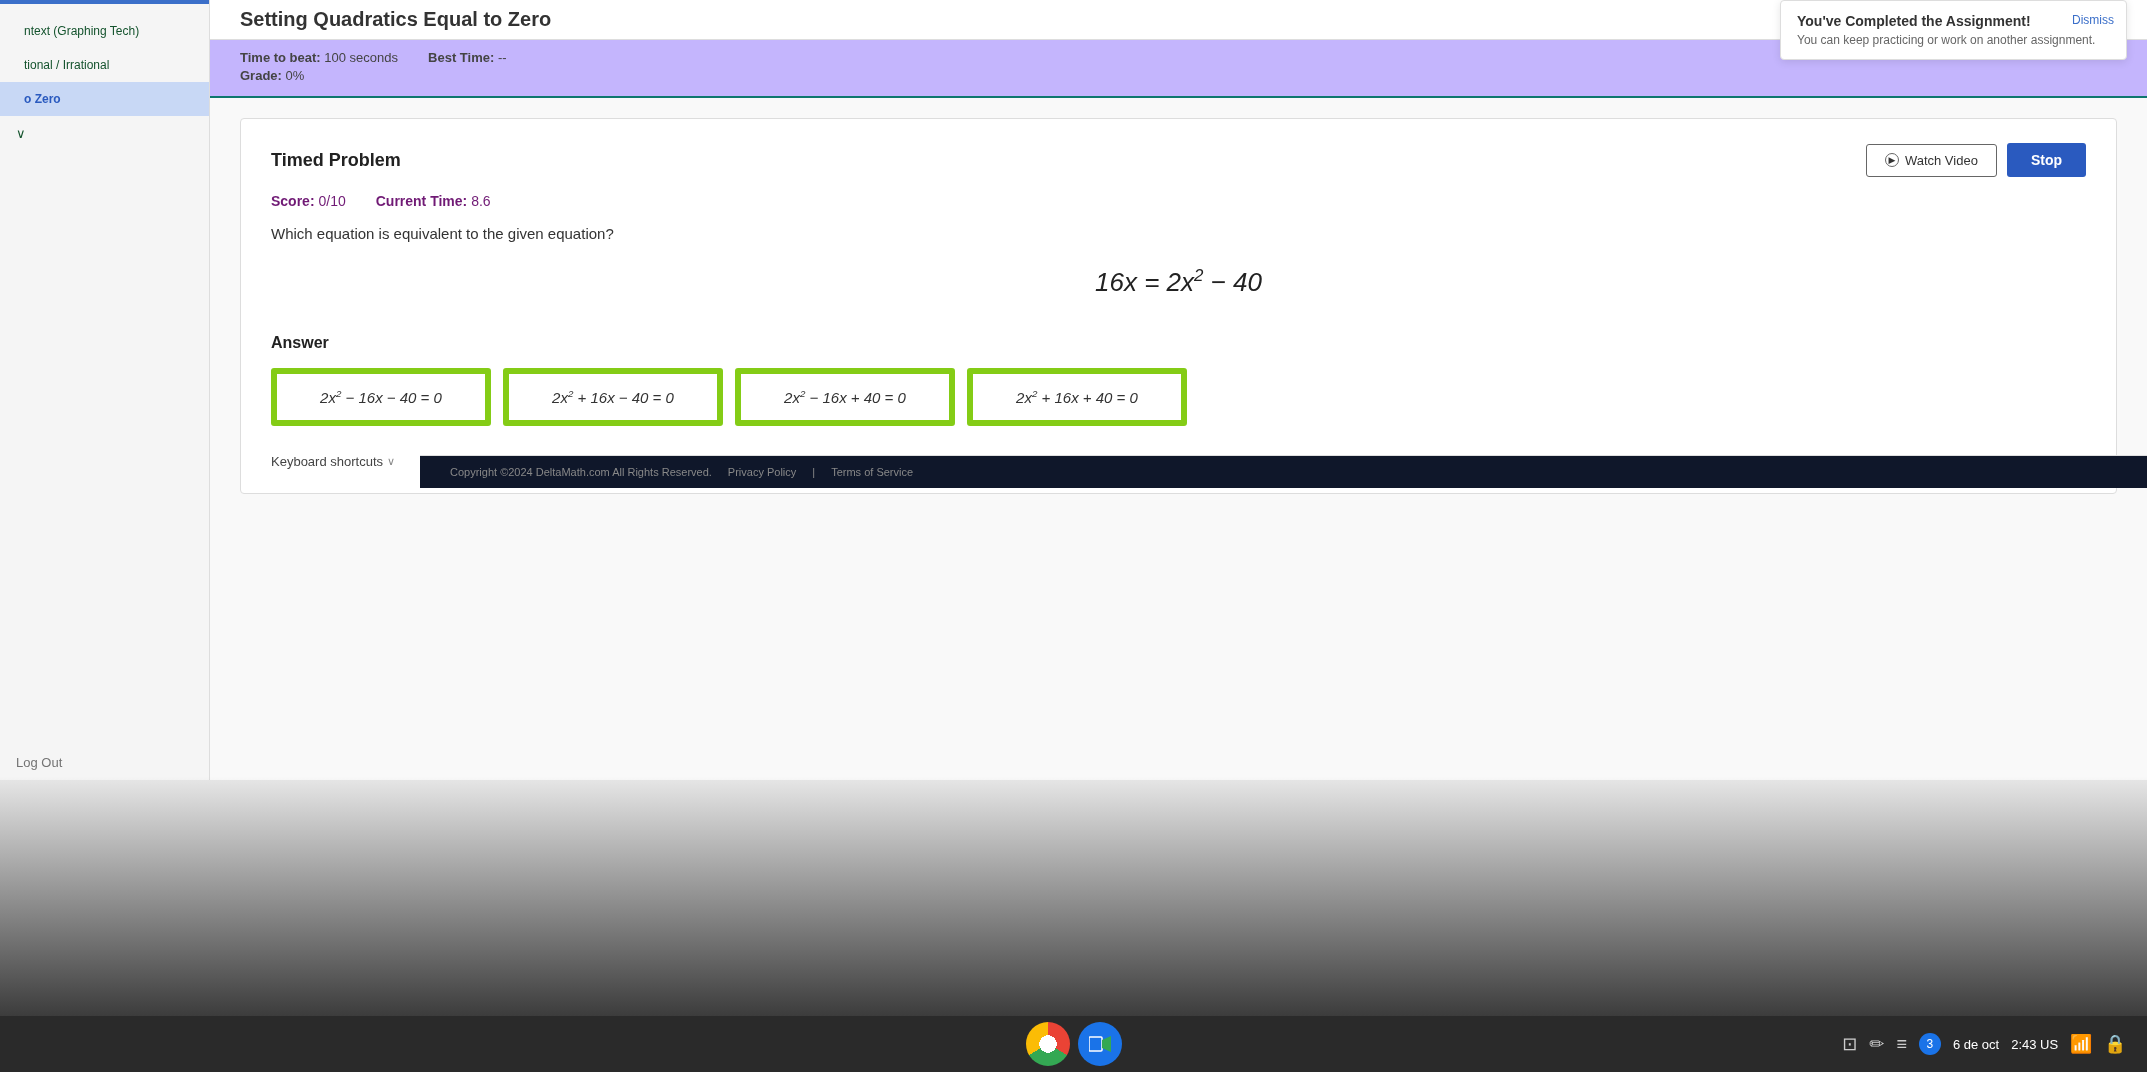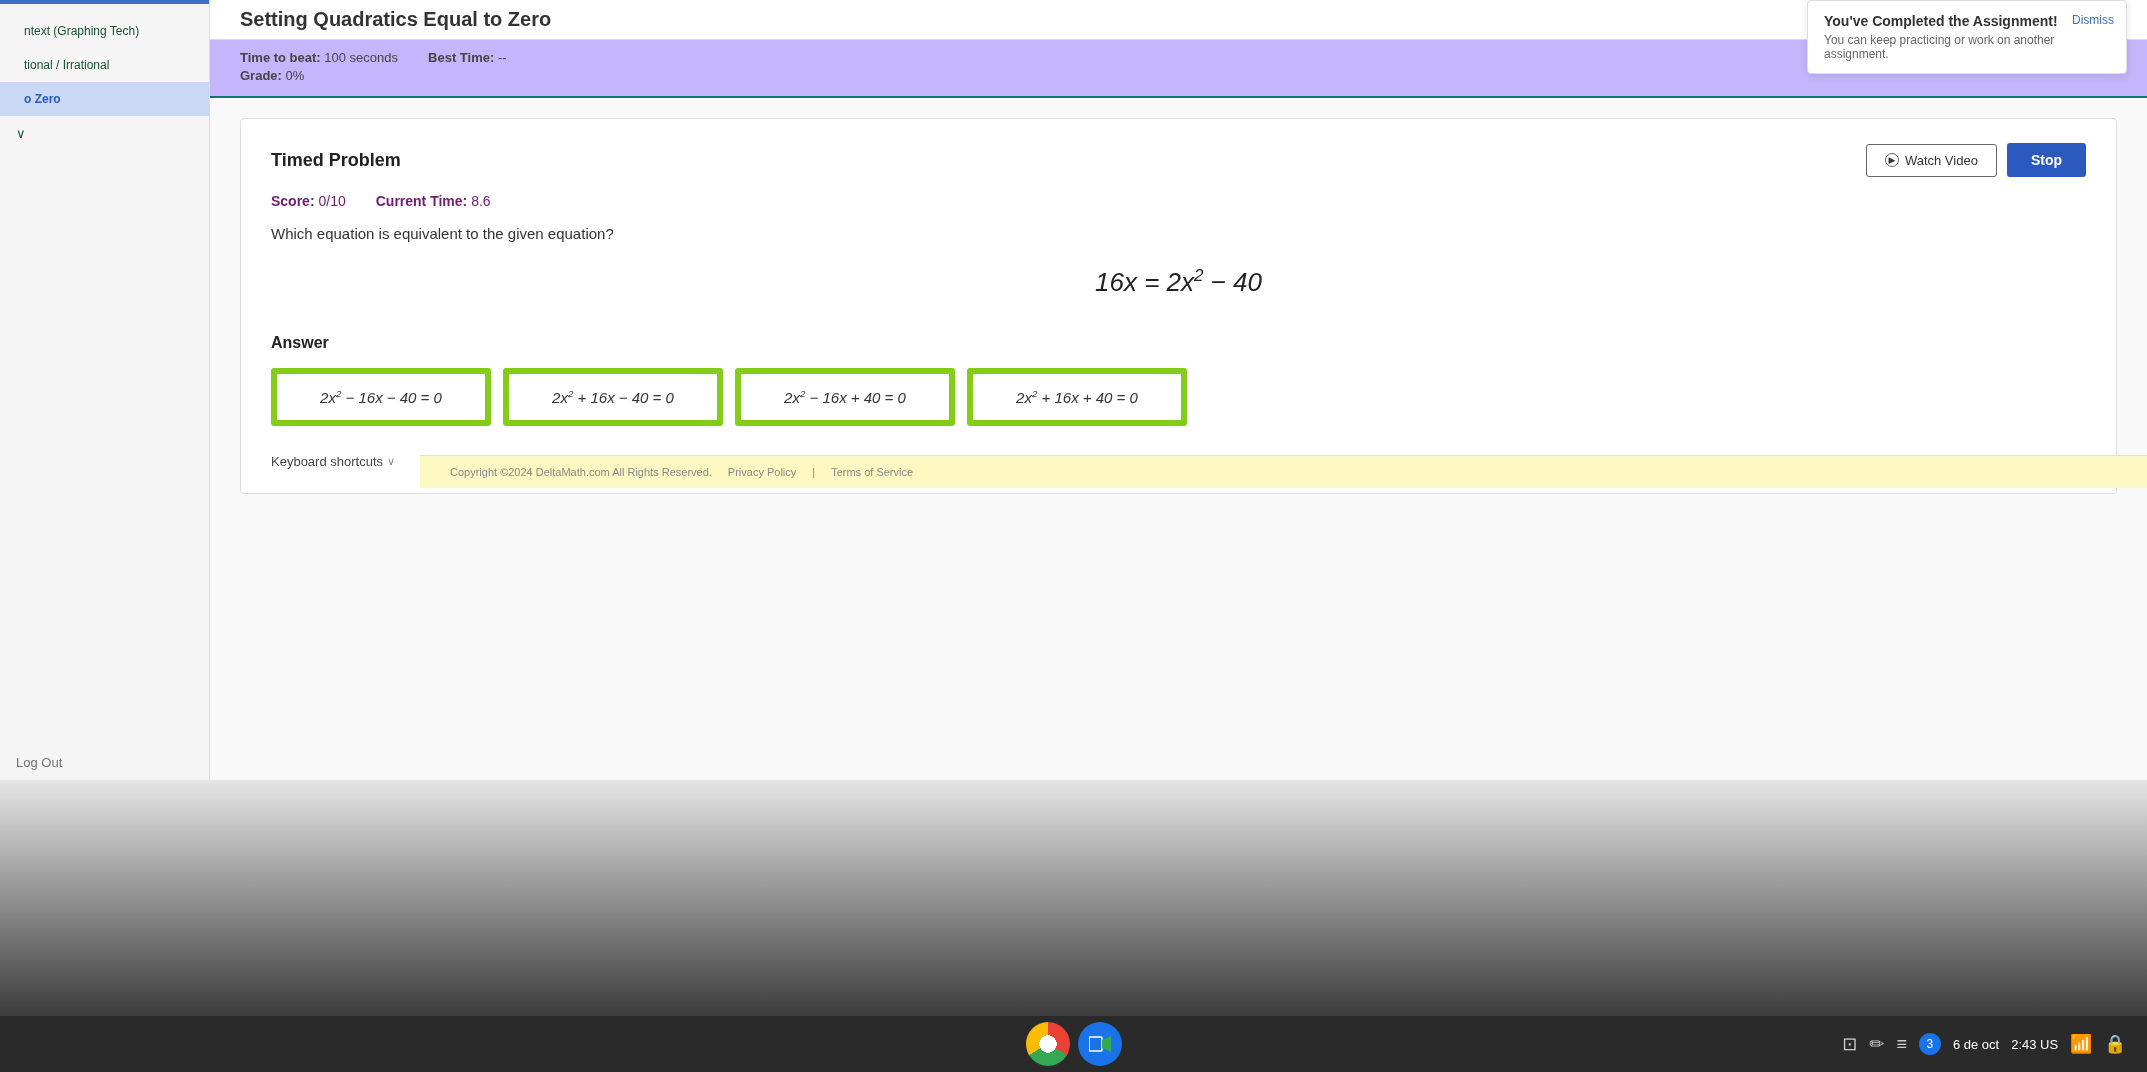--- a/index.html
+++ b/index.html
@@ -75,21 +75,21 @@
       font-size: 20px;
       font-weight: bold;
       color: #333;
     }
 
     
     .notification-banner {
       position: absolute;
       right: 20px;
       top: 0;
-      width: 320px;
+      width: 347px;
       background: #fff;
       border: 1px solid #ddd;
       border-radius: 4px;
       padding: 12px 16px;
       z-index: 10;
       box-shadow: 0 2px 8px rgba(0,0,0,0.1);
     }
     .notification-banner .title {
       font-size: 14px;
       font-weight: bold;
@@ -252,21 +252,21 @@
 
     
     .footer {
       position: absolute;
       left: 210px;
       bottom: 292px;
       right: 0;
       padding: 10px 30px;
       font-size: 11px;
       color: #888;
-      background: #fef9c3;
+      background: #0f172a;
       border-top: 1px solid #e0e0e0;
       display: flex;
       gap: 16px;
     }
     .footer a {
       color: #888;
       text-decoration: none;
     }
 
     

